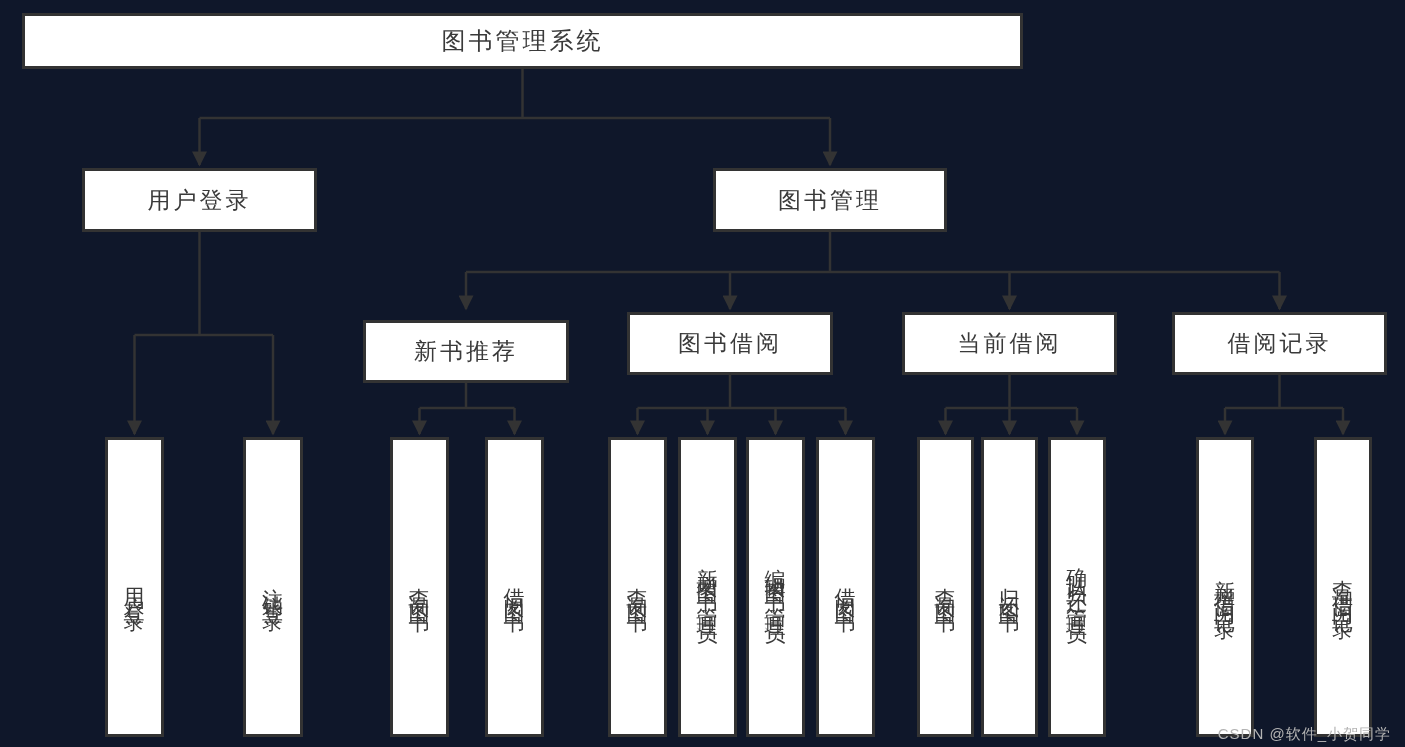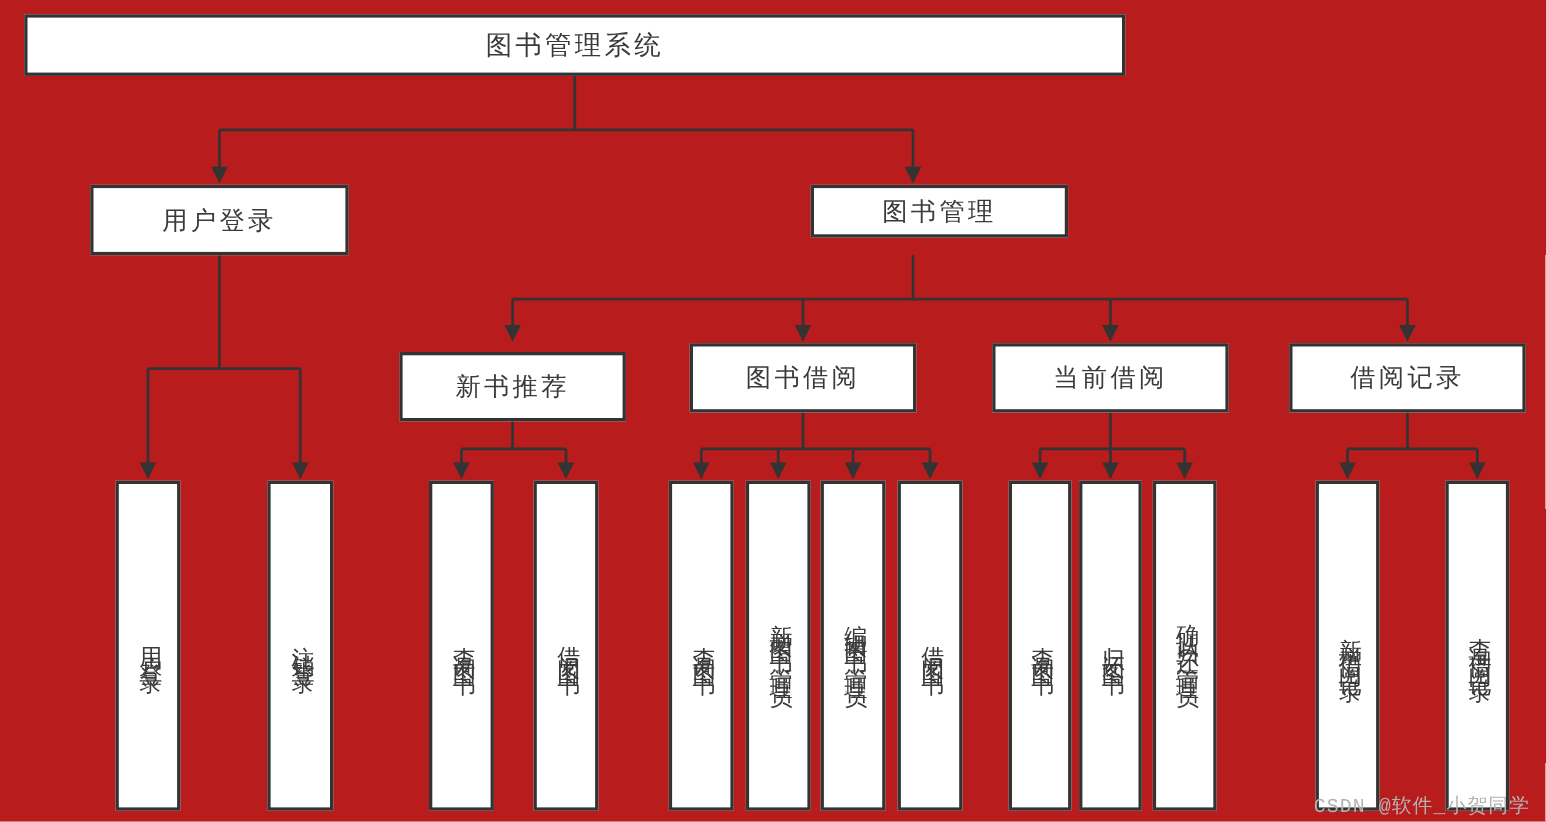--- a/index.html
+++ b/index.html
@@ -1,21 +1,21 @@
 <!DOCTYPE html>
 <html><head>
 <meta charset="utf-8">
 <style>
   html, body { margin: 0; padding: 0; background: #ffffff; }
   .canvas {
     position: relative;
     width: 1405px;
     height: 747px;
-    background: #b91c1c;
-    font-family: Liberation Mono, monospace;
+    background: #0f172a;
+    font-family: Liberation Sans, sans-serif;
     overflow: hidden;
   }
   .wires {
     position: absolute;
     left: 0; top: 0;
     width: 1405px; height: 747px;
     z-index: 1;
   }
   .box {
     position: absolute;
@@ -38,21 +38,21 @@
     writing-mode: vertical-rl;
     font-size: 21px;
     letter-spacing: 8px;
     line-height: 1;
   }
   .watermark {
     position: absolute;
     right: 14px;
     bottom: 3px;
     z-index: 3;
-    font-size: 18px;
+    font-size: 15px;
     letter-spacing: 1px;
     color: #b3b3b3;
     white-space: nowrap;
   }
 </style>
 </head>
 <body>
 
 <div class="canvas">
 
@@ -102,21 +102,21 @@
       <path d="M1279.5 375 V408"></path>
       <path d="M1225 408 H1343"></path>
       <path d="M1225 408 V434" marker-end="url(#arrow)"></path>
       <path d="M1343 408 V434" marker-end="url(#arrow)"></path>
     </g>
   </svg>
 
   <div class="box h root" style="left:22px;top:13px;width:1001px;height:56px">图书管理系统</div>
 
   <div class="box h" style="left:82px;top:168px;width:235px;height:64px">用户登录</div>
-  <div class="box h" style="left:737px;top:168px;width:234px;height:48px">图书管理</div>
+  <div class="box h" style="left:713px;top:168px;width:234px;height:64px">图书管理</div>
 
   <div class="box h" style="left:363px;top:320px;width:206px;height:63px">新书推荐</div>
   <div class="box h" style="left:902px;top:312px;width:215px;height:63px">当前借阅</div>
   <div class="box h" style="left:627px;top:312px;width:206px;height:63px">图书借阅</div>
   <div class="box h" style="left:1172px;top:312px;width:215px;height:63px">借阅记录</div>
 
   <div class="box v" style="left:105px;top:437px;width:59px;height:300px">用户登录</div>
   <div class="box v" style="left:243px;top:437px;width:60px;height:300px">注销登录</div>
 
   <div class="box v" style="left:390px;top:437px;width:59px;height:300px">查询图书</div>

